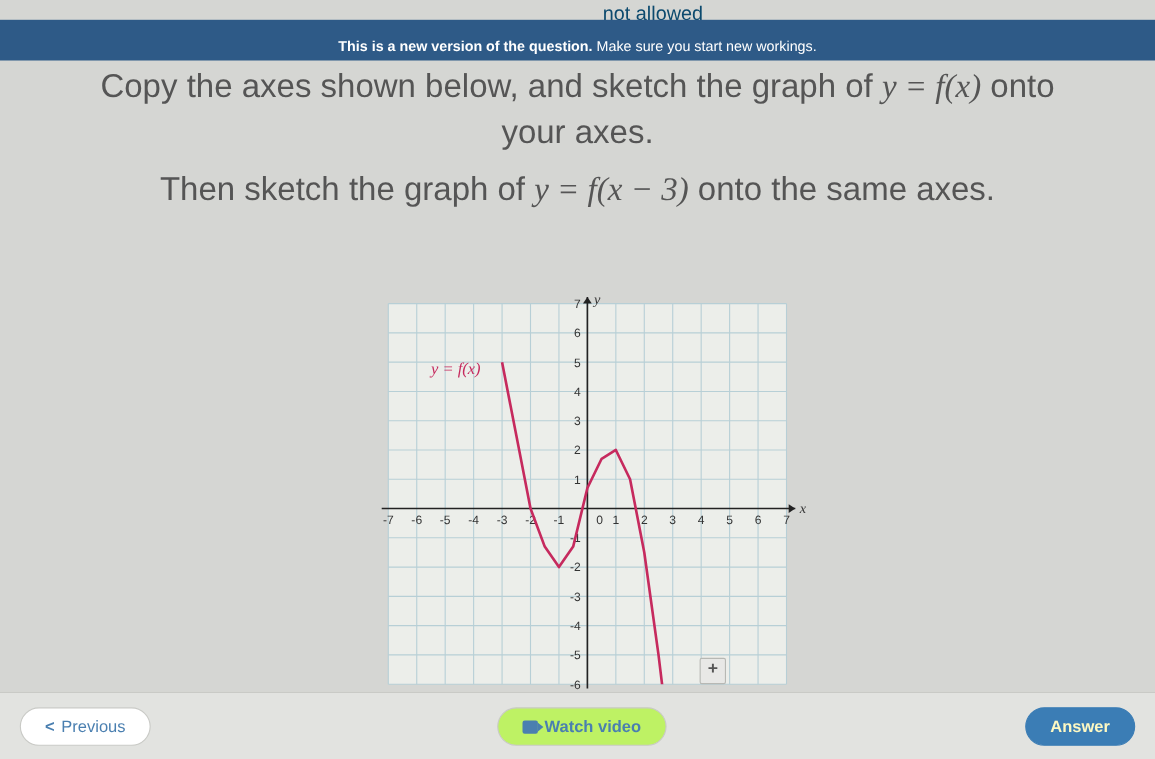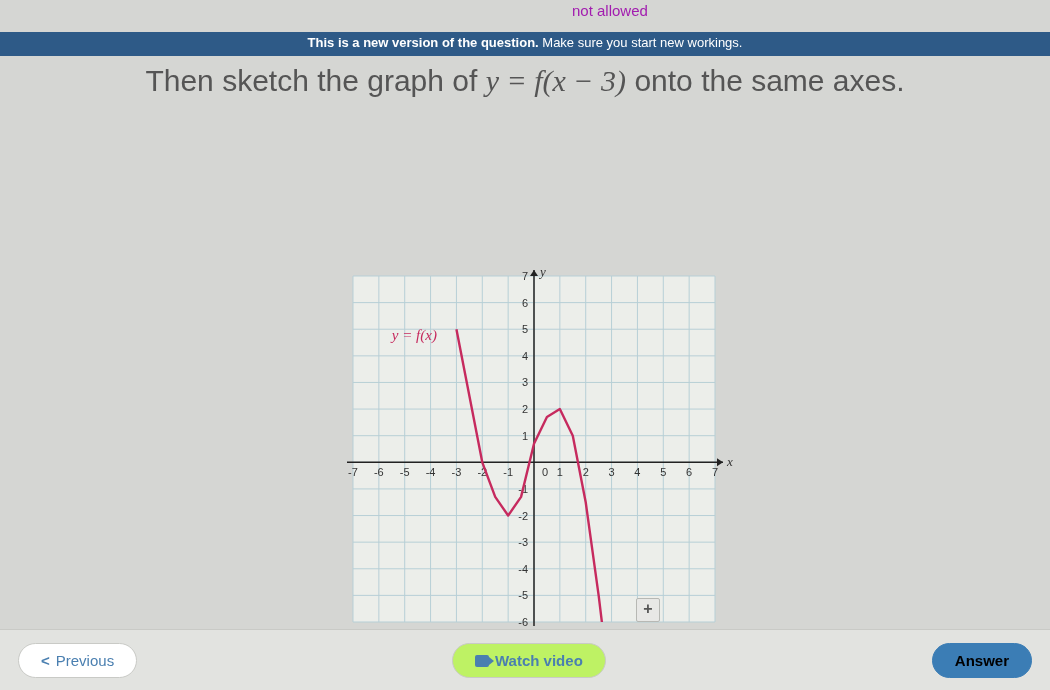--- a/index.html
+++ b/index.html
@@ -7,34 +7,34 @@
     font-family: -apple-system, Helvetica, Arial, sans-serif;
     background: #d5d6d3;
     width: 1050px;
     height: 690px;
     overflow: hidden;
     position: relative;
   }
   .top-status {
     position: absolute;
     top: 0;
-    left: 572px;
-    font-size: 15px;
-    color: #a21caf;
+    left: 548px;
+    font-size: 18px;
+    color: #0c4a6e;
     padding: 2px 0;
   }
   .banner {
     position: absolute;
-    top: 32px;
+    top: 18px;
     left: 0;
     right: 0;
     background: #2e5a87;
     color: #fff;
     font-size: 13px;
-    padding: 3px 0 6px 0;
+    padding: 16px 0 6px 0;
     text-align: center;
   }
   .banner b { font-weight: 700; }
   .question-area {
     position: absolute;
     top: 50px;
     left: 30px;
     right: 30px;
     color: #555;
     font-size: 30px;
@@ -96,21 +96,21 @@
     bottom: 12px;
     background: #bef264;
     color: #4a7fb0;
     border: 1px solid #c9cac6;
     font-weight: 600;
   }
   .btn-answer {
     right: 18px;
     bottom: 12px;
     background: #3b7db5;
-    color: #000000;
+    color: #fef9c3;
     border: 1px solid #3b7db5;
     font-weight: 600;
   }
   .vicon {
     width: 14px; height: 12px;
     background: #4a7fb0;
     border-radius: 2px;
     position: relative;
   }
   .vicon::after {
@@ -125,20 +125,24 @@
 </head>
 <body>
 
 <div class="top-status">not allowed</div>
 
 <div class="banner">
   <b>This is a new version of the question.</b><span> Make sure you start new workings.</span>
 </div>
 
 <div class="question-area">
+  <div class="line1">
+    <span>Copy the axes shown below, and sketch the graph of </span><span class="mi">y = f(x)</span><span> onto</span>
+    <div>your axes.</div>
+  </div>
   <div class="line2">
     <span>Then sketch the graph of </span><span class="mi">y = f(x − 3)</span><span> onto the same axes.</span>
   </div>
 </div>
 
 <div class="chart-wrap">
   <svg id="chart-svg" width="420" height="380">
       <rect x="38" y="14" width="362" height="346" fill="#eceeea" stroke="none"></rect>
       <line x1="38" y1="14" x2="38" y2="360" stroke="#b7cfd6" stroke-width="1"></line>
       <line x1="63.857142857142854" y1="14" x2="63.857142857142854" y2="360" stroke="#b7cfd6" stroke-width="1"></line>

